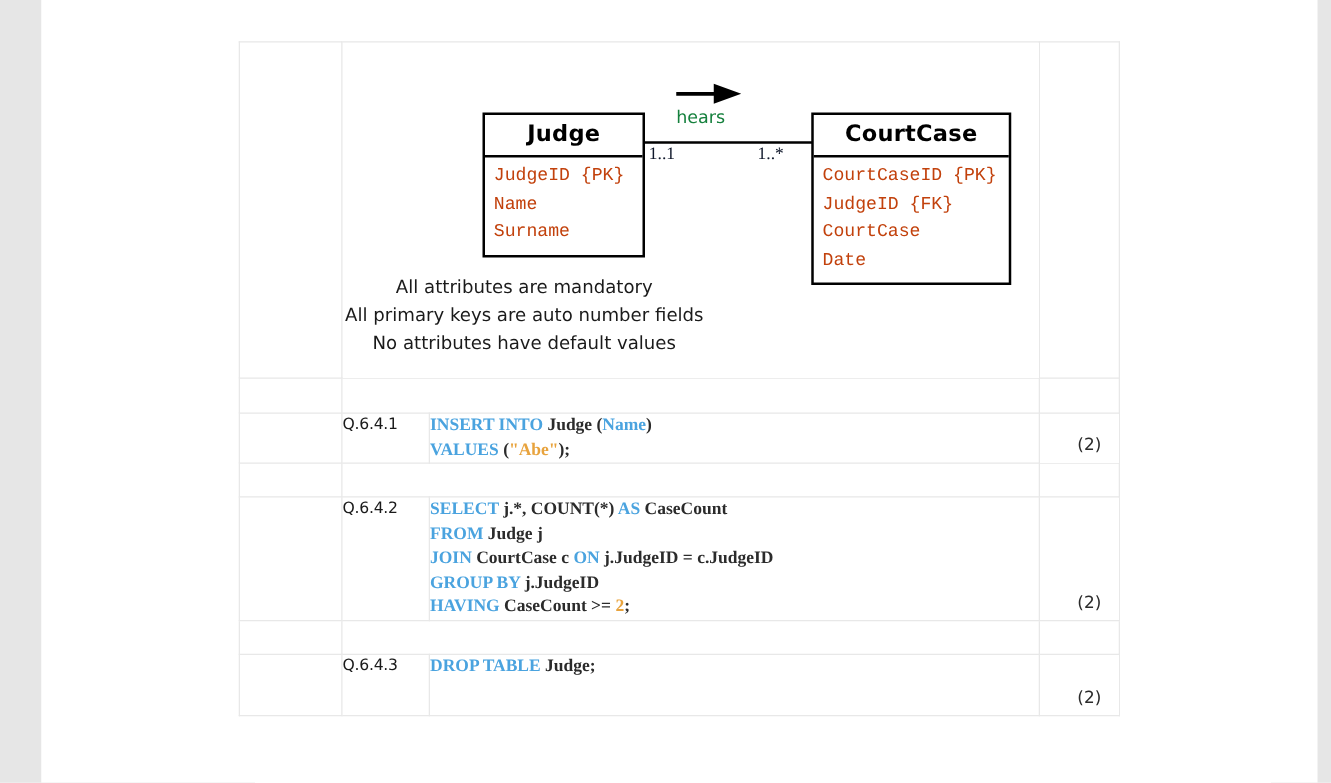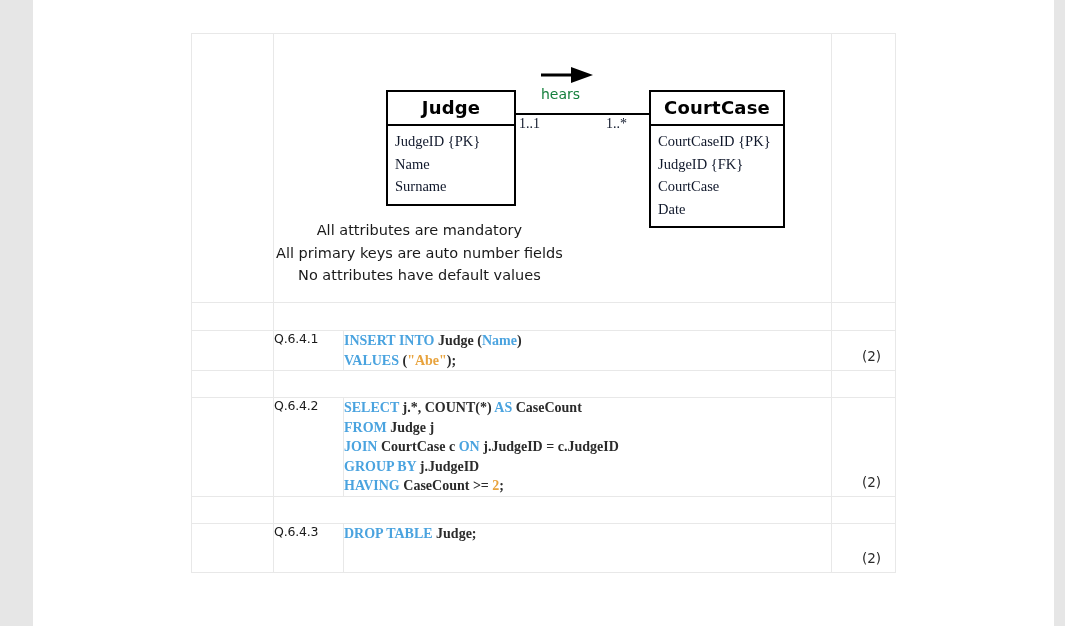--- a/index.html
+++ b/index.html
@@ -110,29 +110,29 @@
     font-size: 18px;
     color: #000;
     padding: 5px 8px 6px 8px;
     border-bottom: 2.5px solid #000;
     letter-spacing: 0.2px;
   }
   .entity .ebody {
     padding: 4px 7px 6px 7px;
   }
   .entity .attr {
-    font-family: Liberation Serif, serif;
+    font-family: Liberation Mono, monospace;
     font-size: 14.5px;
-    color: #0f172a;
+    color: #c2410c;
     line-height: 22.5px;
     white-space: nowrap;
   }
 
   #ent-judge { left: 112px; top: 56px; width: 130px; }
-  #ent-case  { left: 375px; top: 56px; width: 136px; }
+  #ent-case  { left: 375px; top: 56px; width: 160px; }
 
   .rel-line {
     position: absolute;
     left: 241px;
     top: 79px;
     width: 135px;
     height: 0;
     border-top: 2.5px solid #000;
   }
   .rel-label {

